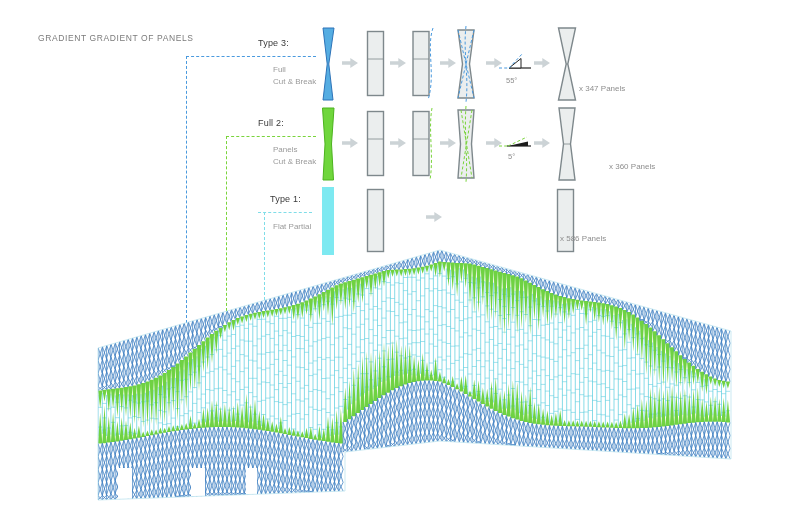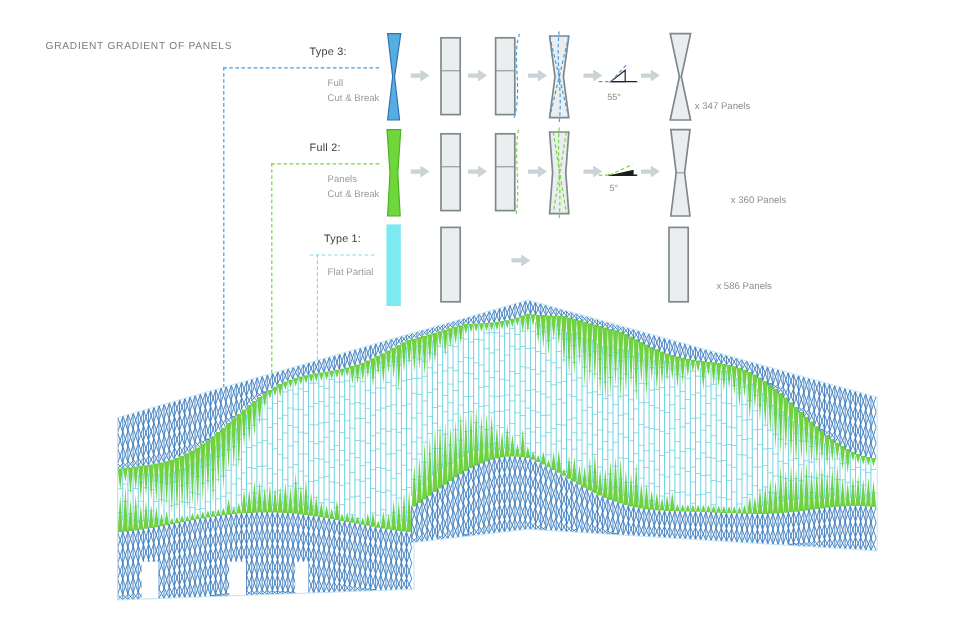--- a/index.html
+++ b/index.html
@@ -152,21 +152,21 @@
 
     <svg class="abs" style="left:366px;top:188px" width="20" height="66">
       <rect x="1.5" y="1.5" width="16" height="62" class="gray-fill"></rect>
     </svg>
 
     <div class="abs arrow" style="left:426px;top:212px"></div>
 
     <svg class="abs" style="left:556px;top:188px" width="22" height="66">
       <rect x="1.5" y="1.5" width="16" height="62" class="gray-fill"></rect>
     </svg>
-    <div class="abs count-label" style="left:597px;top:234px">x 586 Panels</div>
+    <div class="abs count-label" style="left:560px;top:234px">x 586 Panels</div>
   </div>
 
   <svg id="facade-svg" class="abs" style="left:0;top:0" width="800" height="518" viewBox="0 0 800 518">
       <defs>
         <clipPath id="fclip">
           <polygon points="98,348 440,250 731,331 731,459 440,441 345,452 345,491 98,500"></polygon>
         </clipPath>
       </defs>
       <g clip-path="url(#fclip)">
         <path d="M98,394.9L98,435.8M102.3,392.7L102.3,433.8M106.6,394.9L106.6,436M110.9,393.7L110.9,434.7M115.2,395.4L115.2,436.3M119.5,394L119.5,434.8M123.8,394.4L123.8,435.2M128.1,394.3L128.1,435M132.4,395L132.4,435.8M136.7,393.7L136.7,434.7M141,394.2L141,435.5M145.3,392.8L145.3,434.7M149.6,390.9L149.6,433.7M153.9,389.7L153.9,433.2M158.2,386.9L158.2,432.1M162.5,385.6L162.5,431.5M166.8,381.9L166.8,430.6M171.1,378.2L171.1,429.8M175.4,377.9L175.4,429.2M179.7,371.3L179.7,428.5M184,369.5L184,427.8M188.3,362.3L188.3,425.5M192.6,359L192.6,426.9M196.9,356.4L196.9,425.7M201.2,348.9L201.2,422.7M205.5,345.7L205.5,422.4M209.8,341.4L209.8,420.5M214.1,336.6L214.1,420.4M218.4,330.5L218.4,421.8M222.7,326.8L222.7,421.3M227,324.3L227,421.9M231.3,322.8L231.3,421.8M235.6,319.9L235.6,421.1M239.9,318.2L239.9,422.4M244.2,316.7L244.2,419.6M248.5,315.5L248.5,422.4M252.8,314.5L252.8,421.7M257.1,313.6L257.1,425M261.4,312.9L261.4,426.1M265.7,312.2L265.7,427.9M270,311.5L270,429.1M274.3,310.8L274.3,430.3M278.6,310L278.6,429.1M282.9,309.1L282.9,432.6M287.2,308.2L287.2,432.9M291.5,308.8L291.5,433.9M295.8,307.8L295.8,435M300.1,306.1L300.1,435.8M304.4,304L304.4,435.5M308.7,304.5L308.7,435.9M313,300.6L313,438.2M317.3,300.7L317.3,436.8M321.6,296.9L321.6,437.9M325.9,296.2L325.9,435.5M330.2,297L330.2,436.1M334.5,291.3L334.5,434.7M338.8,288.9L338.8,434.7M343.1,289.1L343.1,413.4M347.4,287.5L347.4,409.5M351.7,287.9L351.7,404.2M356,284.6L356,400.7M360.3,283.7L360.3,396.5M364.6,279.3L364.6,393.1M368.9,280.3L368.9,390.9M373.2,277.6L373.2,389.3M377.5,275.9L377.5,385.9M381.8,274.9L381.8,382M386.1,272.2L386.1,380.8M390.4,271.6L390.4,377.7M394.7,271.4L394.7,375.9M399,271.1L399,375.9M403.3,270.9L403.3,374.5M407.6,270.5L407.6,373.7M411.9,270L411.9,375.3M416.2,269.3L416.2,375.7M420.5,268.5L420.5,373.8M424.8,267.5L424.8,375.8M429.1,266.2L429.1,377.9M433.4,266.4L433.4,375M437.7,265.4L437.7,379.1M442,264.3L442,381.4M446.3,268.4L446.3,383.6M450.6,269.6L450.6,384.4M454.9,271.3L454.9,387.8M459.2,268.1L459.2,387.8M463.5,269.4L463.5,389.3M467.8,273.8L467.8,395M472.1,276.6L472.1,394.1M476.4,277.6L476.4,396.3M480.7,276.5L480.7,399.9M485,281.6L485,401.9M489.3,282.1L489.3,401.8M493.6,282.7L493.6,402.5M497.9,286.3L497.9,407.5M502.2,288.5L502.2,408.8M506.5,288.1L506.5,408.5M510.8,287.1L510.8,408.7M515.1,290.8L515.1,410.3M519.4,290.8L519.4,413.4M523.7,291.1L523.7,415.1M528,295.8L528,413.8M532.3,293.8L532.3,418.2M536.6,297.9L536.6,419M540.9,296.3L540.9,420.7M545.2,299.8L545.2,421.5M549.5,299.9L549.5,422.8M553.8,300.4L553.8,422.5M558.1,301.1L558.1,421.9M562.4,303.8L562.4,424.6M566.7,303.4L566.7,424.7M571,302.8L571,424.8M575.3,302.3L575.3,424.9M579.6,302.9L579.6,425M583.9,306.9L583.9,425.2M588.2,304.3L588.2,425.3M592.5,306.8L592.5,425.5M596.8,307.5L596.8,425.7M601.1,308.8L601.1,425.9M605.4,309.1L605.4,426.1M609.7,311.2L609.7,426.3M614,315L614,426.5M618.3,313.8L618.3,426.2M622.6,320L622.6,424.6M626.9,319.3L626.9,424.7M631.2,323.8L631.2,422.9M635.5,327.2L635.5,422.3M639.8,330.7L639.8,420.9M644.1,336.6L644.1,421M648.4,340.2L648.4,417.7M652.7,342.5L652.7,418.4M657,347L657,416.8M661.3,350.9L661.3,417.3M665.6,353.4L665.6,416.4M669.9,355.9L669.9,415.4M674.2,360.4L674.2,416.5M678.5,363.1L678.5,415.8M682.8,365.4L682.8,414.9M687.1,369.1L687.1,415.6M691.4,370.7L691.4,414.3M695.7,372.5L695.7,413.5M700,376.7L700,416.2M704.3,379.2L704.3,416.7M708.6,378.4L708.6,415.4M712.9,380.3L712.9,415.3M717.2,381.7L717.2,416M721.5,382.7L721.5,416M725.8,383.4L725.8,416.8" stroke="#53cbdd" stroke-width="0.7" fill="none"></path>

